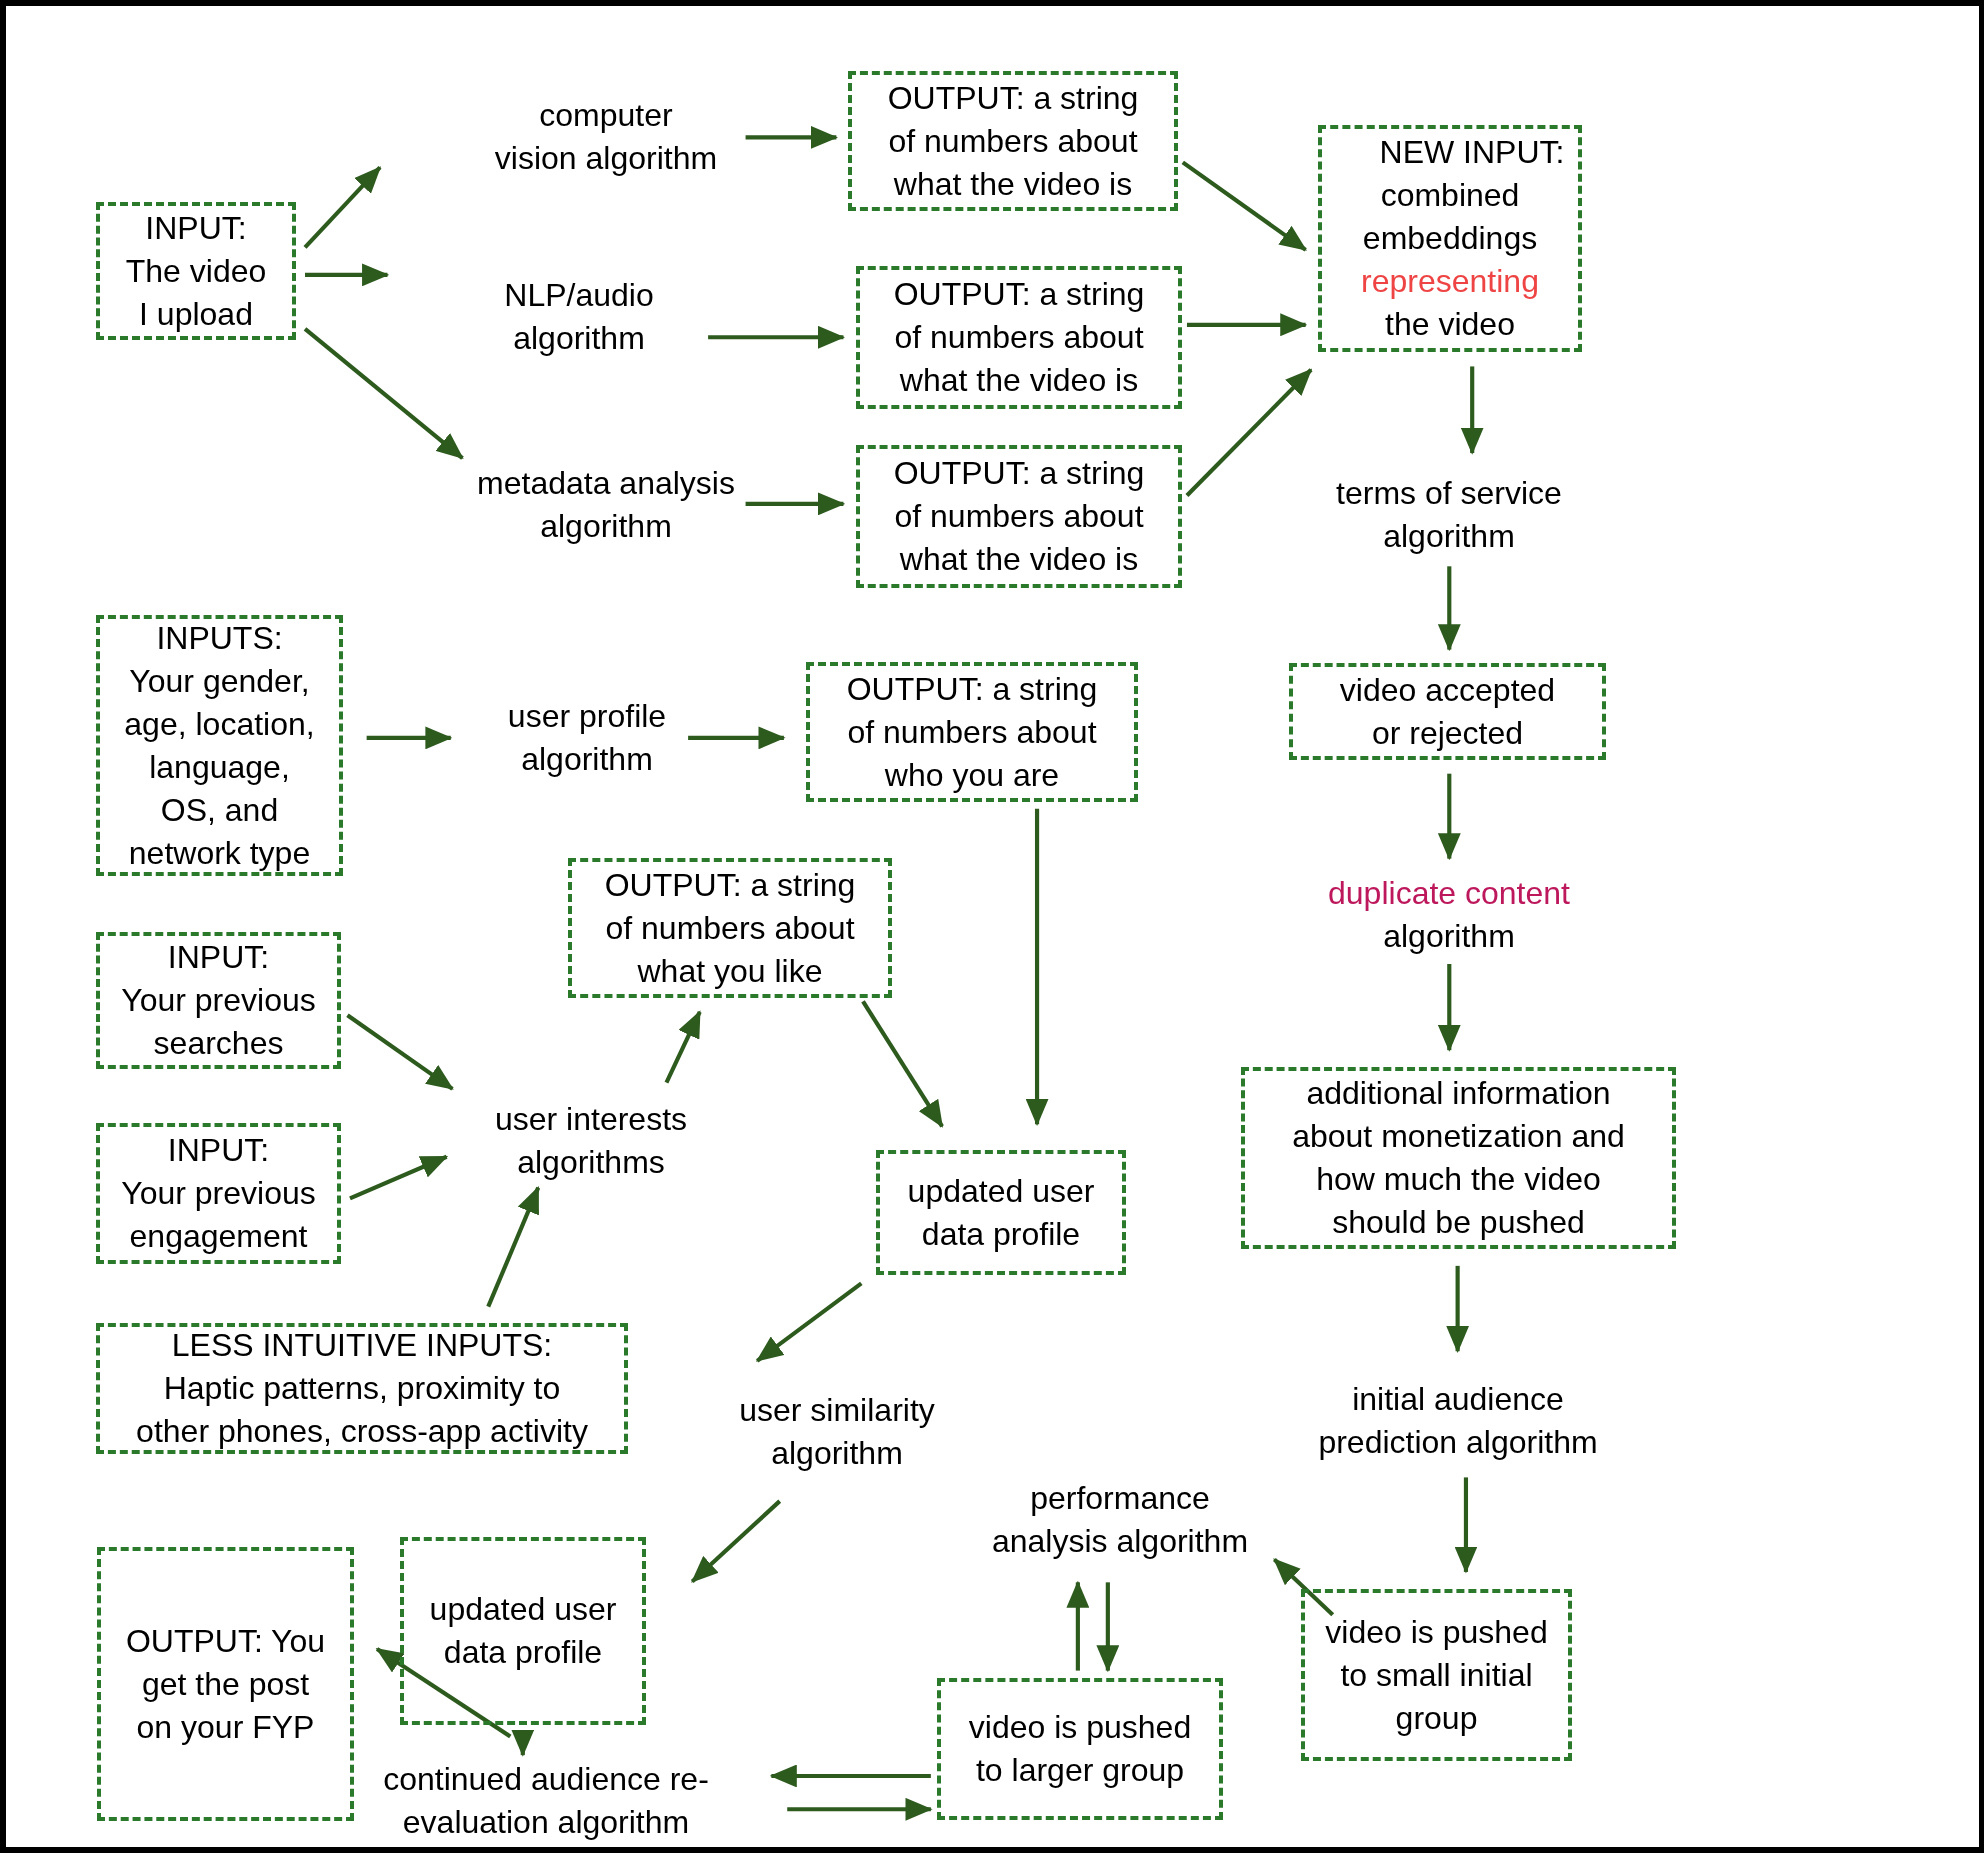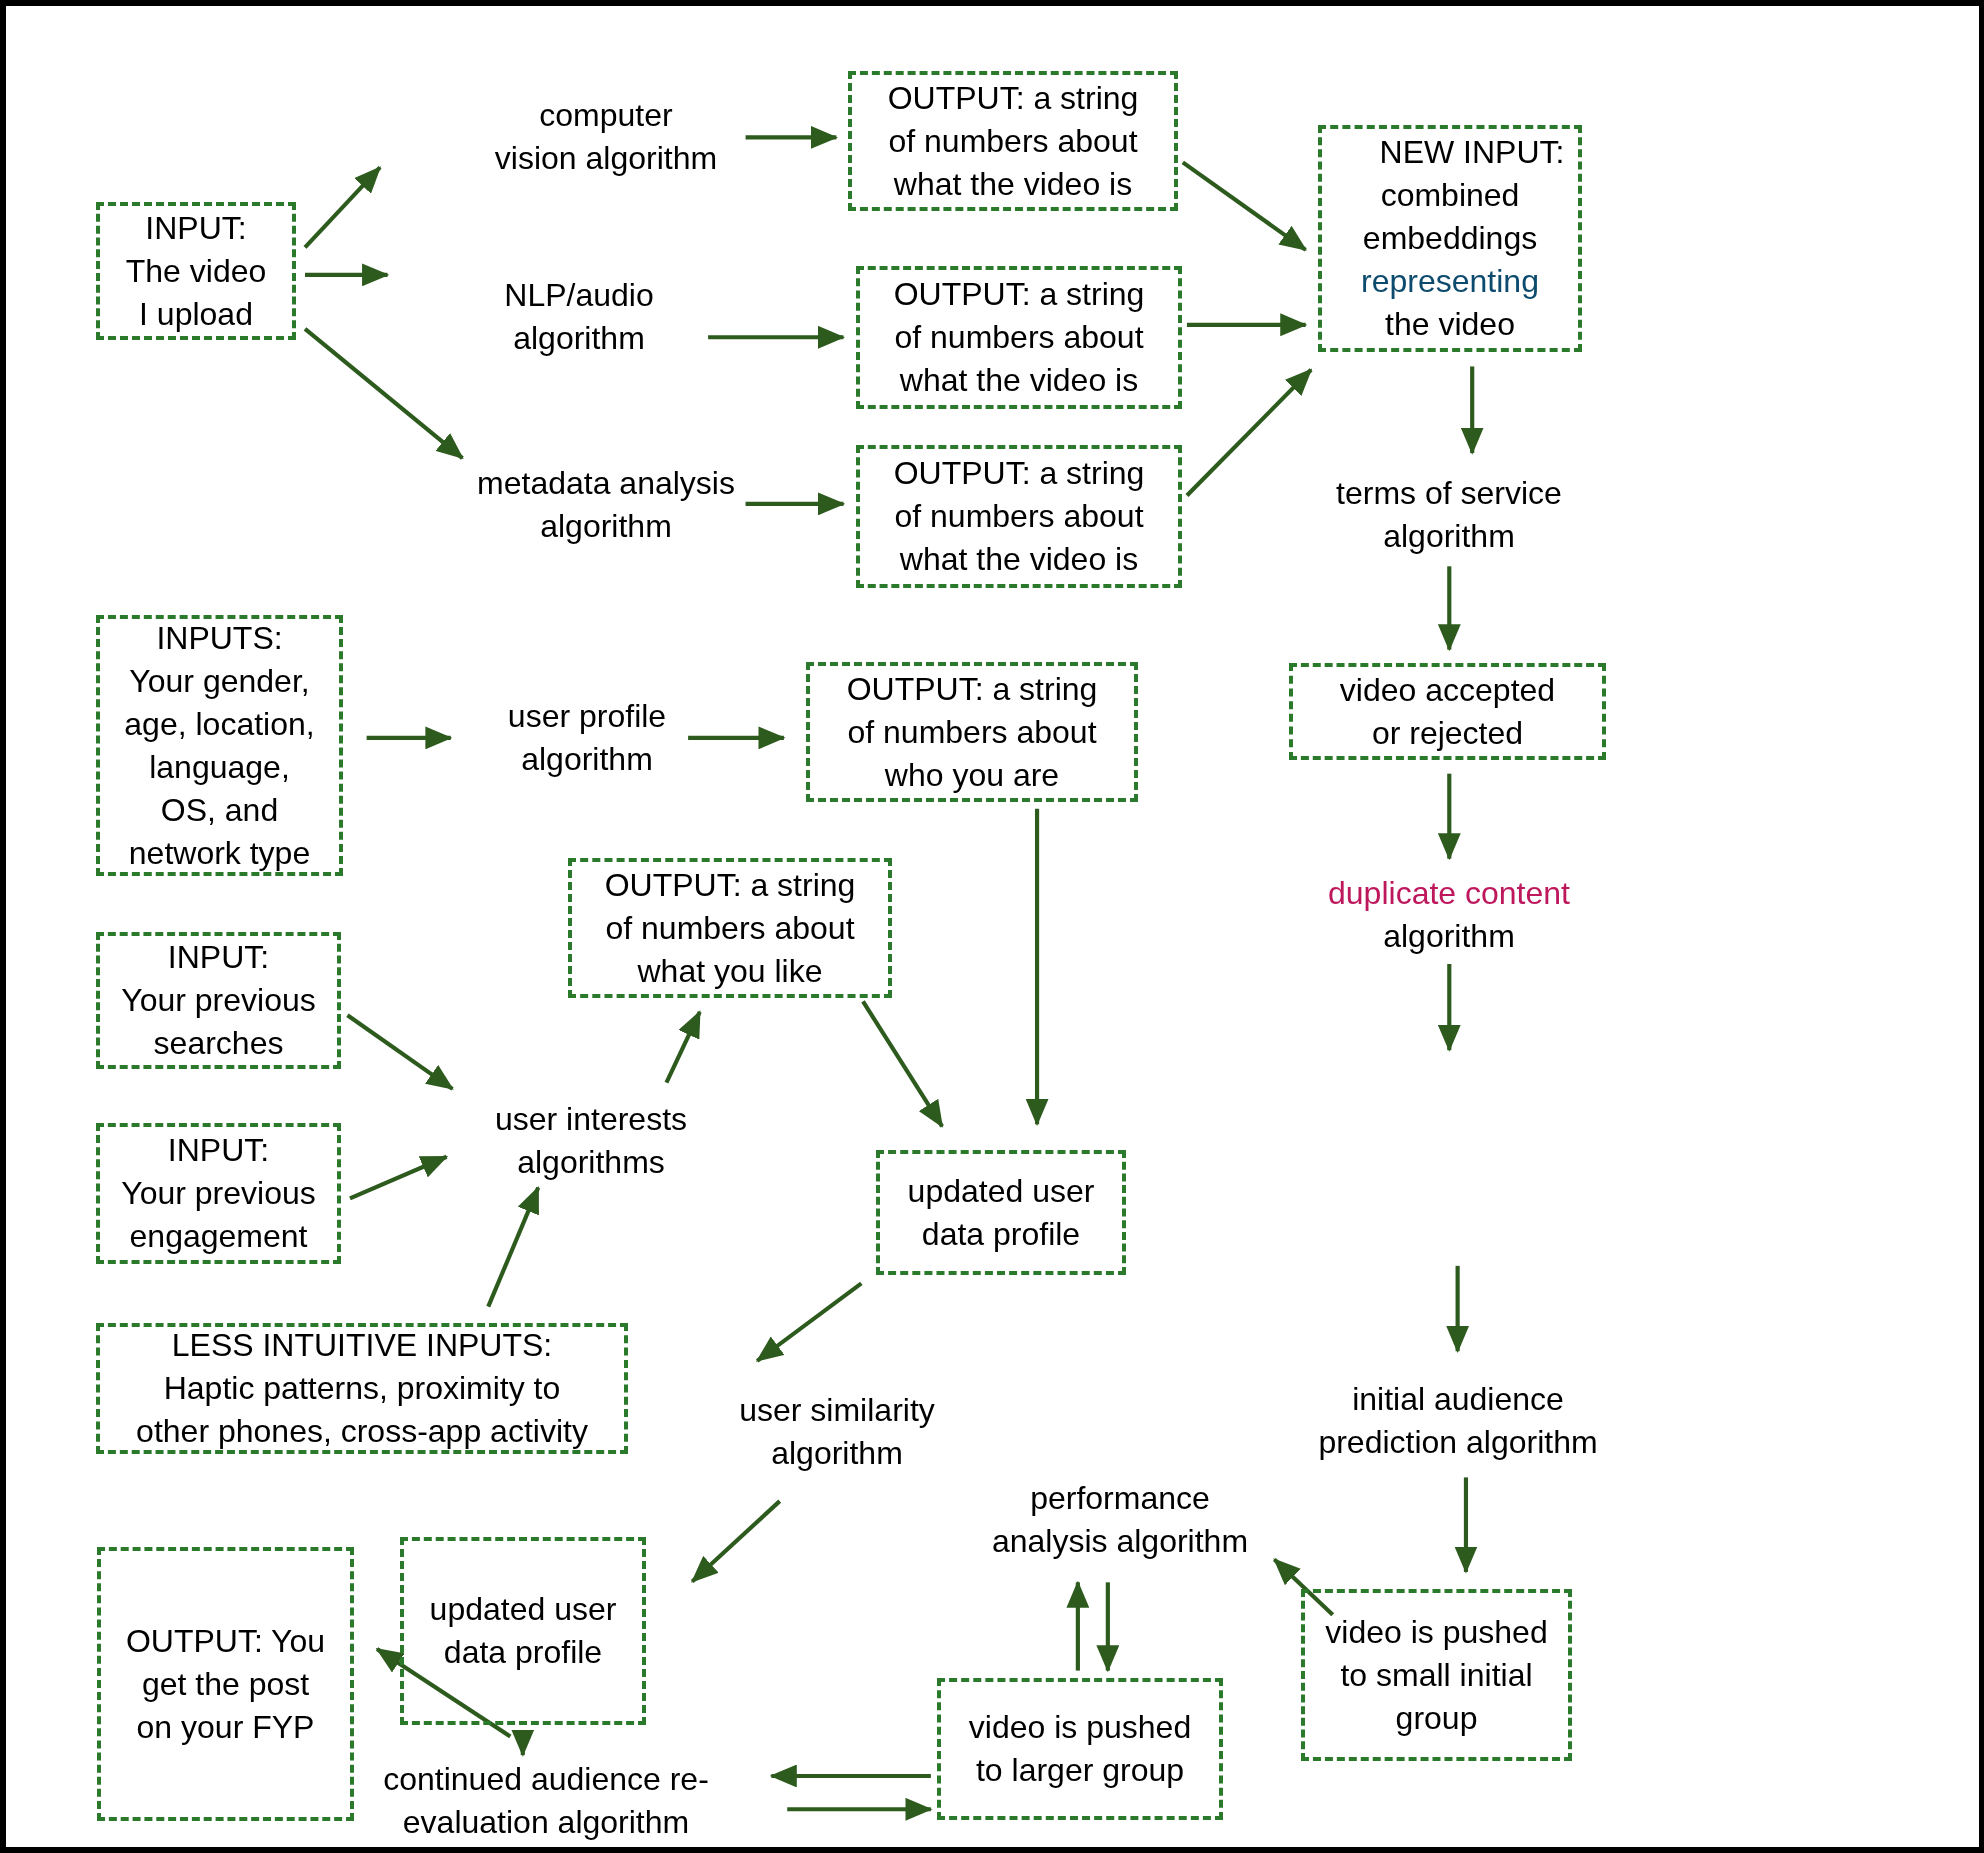--- a/index.html
+++ b/index.html
@@ -92,34 +92,40 @@
     </div>
     <div class="dbox" style="left: 856px; top: 445px; width: 326px; height: 143px; border-color: rgb(43, 122, 43);">
       <div class="tline" style="color: rgb(0, 0, 0);">OUTPUT: a string</div>
       <div class="tline" style="color: rgb(0, 0, 0);">of numbers about</div>
       <div class="tline" style="color: rgb(0, 0, 0);">what the video is</div>
     </div>
     <div class="dbox" style="left: 1318px; top: 125px; width: 264px; height: 227px; border-color: rgb(43, 122, 43);">
       <div class="tline" style="color: rgb(0, 0, 0); margin-left: 44px;">NEW INPUT:</div>
       <div class="tline" style="color: rgb(0, 0, 0);">combined</div>
       <div class="tline" style="color: rgb(0, 0, 0);">embeddings</div>
-      <div class="tline" style="color: #0c4a6e;">representing</div>
+      <div class="tline" style="color: #ef4444;">representing</div>
       <div class="tline" style="color: rgb(0, 0, 0);">the video</div>
     </div>
     <div class="dlabel" style="left: 1449px; top: 515px;">
       <div class="tline" style="color: rgb(0, 0, 0);">terms of service</div>
       <div class="tline" style="color: rgb(0, 0, 0);">algorithm</div>
     </div>
     <div class="dbox" style="left: 1289px; top: 663px; width: 317px; height: 97px; border-color: rgb(43, 122, 43);">
       <div class="tline" style="color: rgb(0, 0, 0);">video accepted</div>
       <div class="tline" style="color: rgb(0, 0, 0);">or rejected</div>
     </div>
     <div class="dlabel" style="left: 1449px; top: 915px;">
       <div class="tline" style="color: #be185d;">duplicate content</div>
       <div class="tline" style="color: rgb(0, 0, 0);">algorithm</div>
+    </div>
+    <div class="dbox" style="left: 1241px; top: 1067px; width: 435px; height: 182px; border-color: rgb(43, 122, 43);">
+      <div class="tline" style="color: rgb(0, 0, 0);">additional information</div>
+      <div class="tline" style="color: rgb(0, 0, 0);">about monetization and</div>
+      <div class="tline" style="color: rgb(0, 0, 0);">how much the video</div>
+      <div class="tline" style="color: rgb(0, 0, 0);">should be pushed</div>
     </div>
     <div class="dlabel" style="left: 1458px; top: 1421px;">
       <div class="tline" style="color: rgb(0, 0, 0);">initial audience</div>
       <div class="tline" style="color: rgb(0, 0, 0);">prediction algorithm</div>
     </div>
     <div class="dbox" style="left: 1301px; top: 1589px; width: 271px; height: 172px; border-color: rgb(43, 122, 43);">
       <div class="tline" style="color: rgb(0, 0, 0);">video is pushed</div>
       <div class="tline" style="color: rgb(0, 0, 0);">to small initial</div>
       <div class="tline" style="color: rgb(0, 0, 0);">group</div>
     </div>

